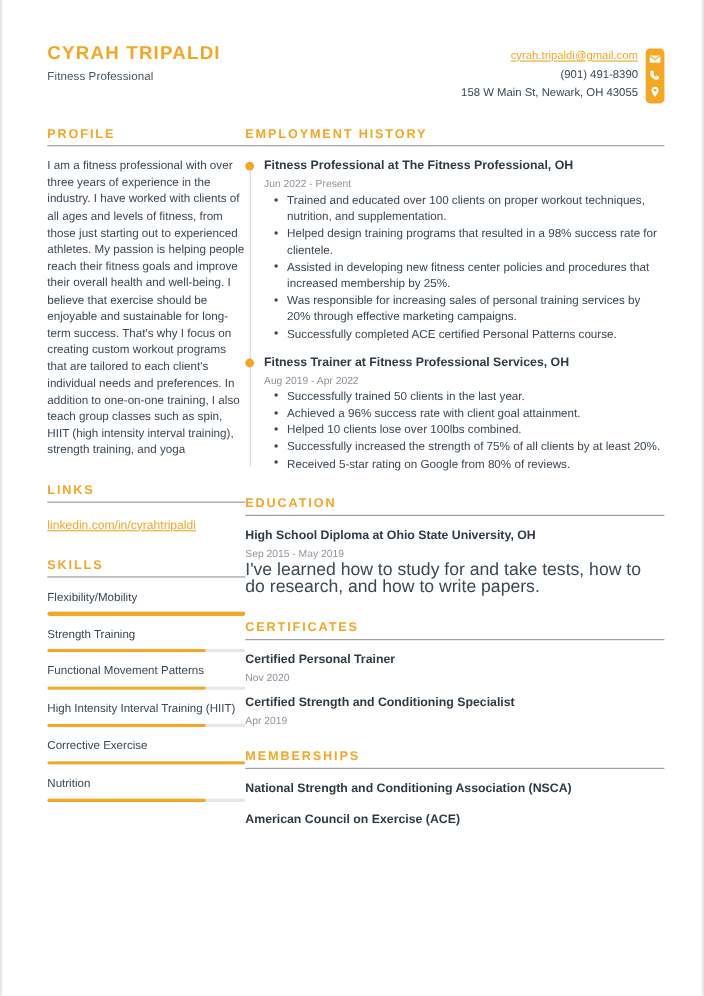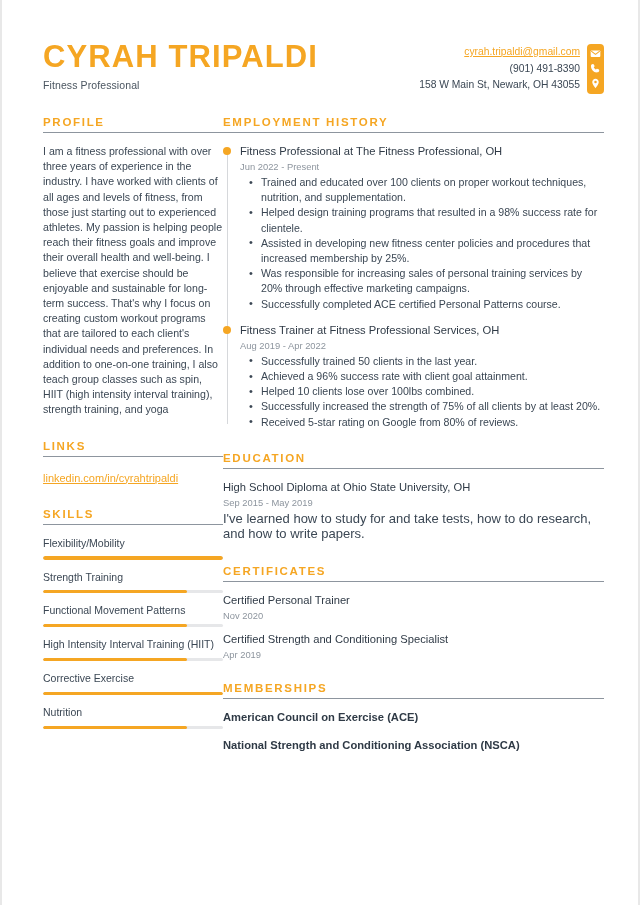--- a/index.html
+++ b/index.html
@@ -22,21 +22,21 @@
   
   .header {
     display: flex;
     align-items: flex-start;
     justify-content: space-between;
     padding: 36px 34px 0 41px;
     height: 108px;
   }
   .identity { padding-top: 4px; }
   .name {
-    font-size: 31px;
+    font-size: 17px;
     font-weight: bold;
     letter-spacing: 1.1px;
     color: #f5a623;
     line-height: 1.1;
     white-space: nowrap;
   }
   .job-title {
     font-size: 10.5px;
     color: #4a5560;
     margin-top: 5px;
@@ -152,32 +152,32 @@
     position: absolute;
     left: -17px;
     top: 3px;
     width: 8px;
     height: 8px;
     border-radius: 50%;
     background: #f5a623;
   }
   .entry-title {
     font-size: 11.2px;
-    font-weight: normal;
+    font-weight: bold;
     color: #2f3a46;
     line-height: 15px;
   }
   .entry-date {
     font-size: 9.4px;
     color: #8d959e;
     margin-top: 2px;
     margin-bottom: 3px;
   }
   .entry-desc {
-    font-size: 13px;
+    font-size: 16px;
     line-height: 15.2px;
     color: #3b4754;
   }
   ul.bullets {
     list-style: none;
     margin: 0;
     padding: 0;
   }
   ul.bullets li {
     font-size: 10.6px;
@@ -365,19 +365,19 @@
             <div class="entry-title">Certified Strength and Conditioning Specialist</div>
             <div class="entry-date">Apr 2019</div>
           </div>
         </div>
     </div>
 
     <div class="section">
       <div class="sec-title">MEMBERSHIPS</div>
       <div class="sec-rule"></div>
       <div id="memberships-list">
+          <div class="membership-item">National Strength and Conditioning Association (NSCA)</div>
           <div class="membership-item">American Council on Exercise (ACE)</div>
-          <div class="membership-item">National Strength and Conditioning Association (NSCA)</div>
         </div>
     </div>
 
   </div>
 </div>
 
 </body></html>

